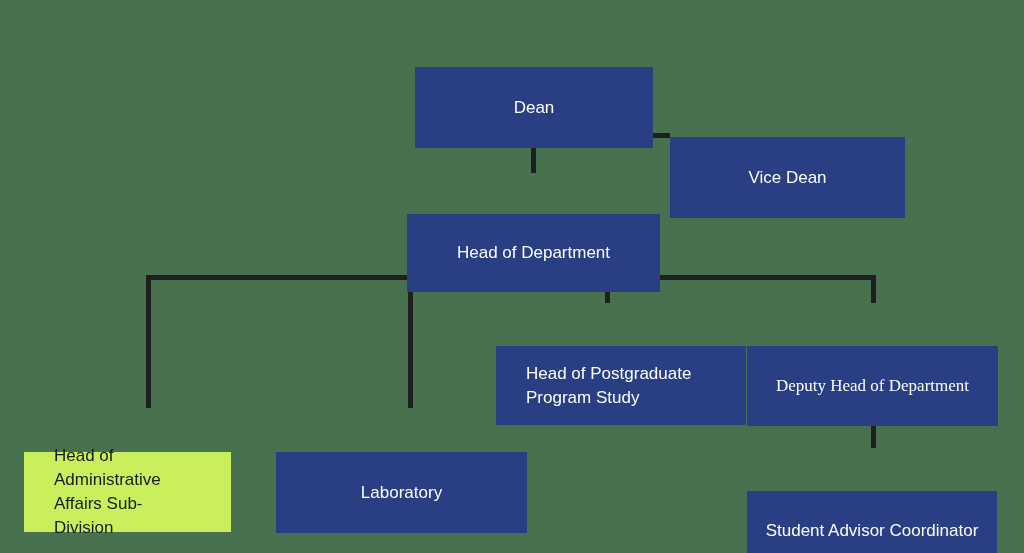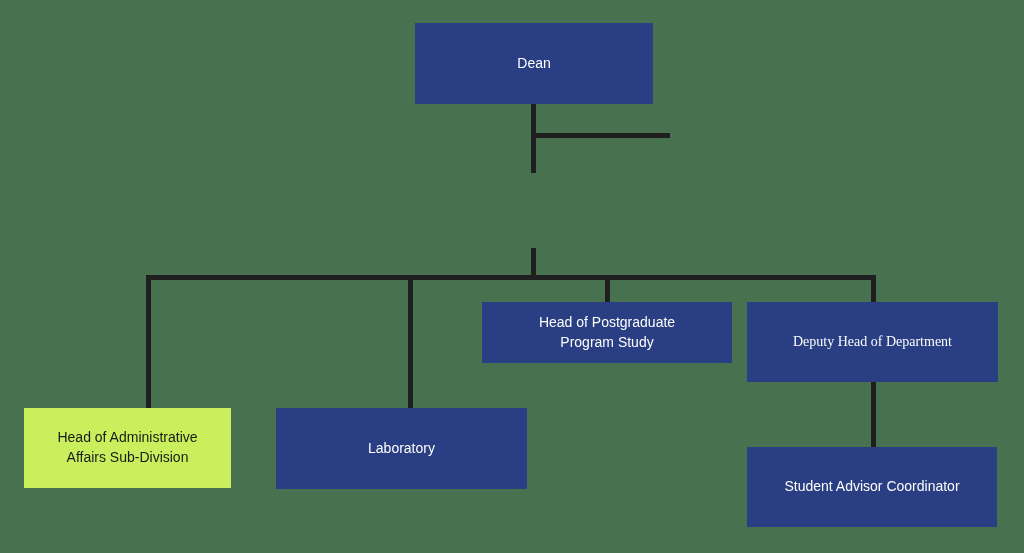--- a/index.html
+++ b/index.html
@@ -15,49 +15,49 @@
     width: 1024px;
     height: 553px;
     background: var(--background, #48714f);
     overflow: hidden;
   }
   .node {
     position: absolute;
     display: flex;
     align-items: center;
     justify-content: center;
-    text-align: center;
     background: var(--node-blue, #2a3f83);
     color: var(--node-text-light, #fdfdfd);
-    font-size: 14px;
+    font-size: 17px;
     line-height: 1.4;
     padding: 0 8px;
     box-sizing: border-box;
     z-index: 2;
+    margin-top: 44px;
   }
   .node--wrap {
     padding: 0 30px;
   }
   .node--green {
     background: var(--node-green, #c9f05c);
     color: var(--node-text-dark, #1b1b1b);
   }
   .connector {
     position: absolute;
     background: var(--connector, #1f1f1f);
     z-index: 1;
   }
 
   
   .n-dean            { left: 415px; top: 23px;  width: 238px; height: 81px; }
   .n-vice-dean       { left: 670px; top: 93px;  width: 235px; height: 81px; }
   .n-hod             { left: 407px; top: 170px; width: 253px; height: 78px; }
   .n-admin           { left: 24px;  top: 408px; width: 207px; height: 80px; }
   .n-lab             { left: 276px; top: 408px; width: 251px; height: 81px; }
-  .n-postgrad        { left: 482px; top: 302px; width: 250px; height: 61px; }
+  .n-postgrad        { left: 496px; top: 302px; width: 250px; height: 79px; }
   .n-deputy          { left: 747px; top: 302px; width: 251px; height: 80px; font-family: Liberation Serif, serif; }
   .n-student-advisor { left: 747px; top: 447px; width: 250px; height: 80px; }
 
   
   .c-dean-trunk      { left: 531px; top: 103px; width: 5px;   height: 70px; }
   .c-vice-dean-link  { left: 533px; top: 133px; width: 137px; height: 5px; }
   .c-hod-trunk       { left: 531px; top: 248px; width: 5px;   height: 32px; }
   .c-branch          { left: 146px; top: 275px; width: 730px; height: 5px; }
   .c-drop-admin      { left: 146px; top: 275px; width: 5px;   height: 133px; }
   .c-drop-lab        { left: 408px; top: 275px; width: 5px;   height: 133px; }
@@ -77,21 +77,27 @@
   <div class="connector c-drop-admin"></div>
   <div class="connector c-drop-lab"></div>
   <div class="connector c-drop-postgrad"></div>
   <div class="connector c-drop-deputy"></div>
   <div class="connector c-drop-student"></div>
 
   <div class="node n-dean">
     <span>Dean</span>
   </div>
 
+  <div class="node n-vice-dean">
+    <span>Vice Dean</span>
+  </div>
 
+  <div class="node n-hod">
+    <span>Head of Department</span>
+  </div>
 
   <div class="node node--green node--wrap n-admin">
     <span>Head of Administrative Affairs Sub-Division</span>
   </div>
 
   <div class="node n-lab">
     <span>Laboratory</span>
   </div>
 
   <div class="node node--wrap n-postgrad">

